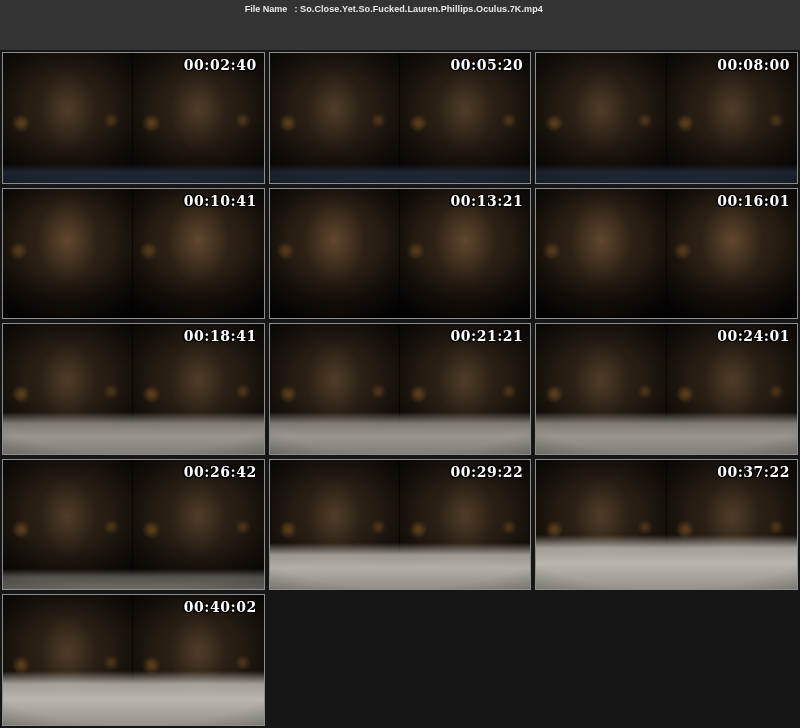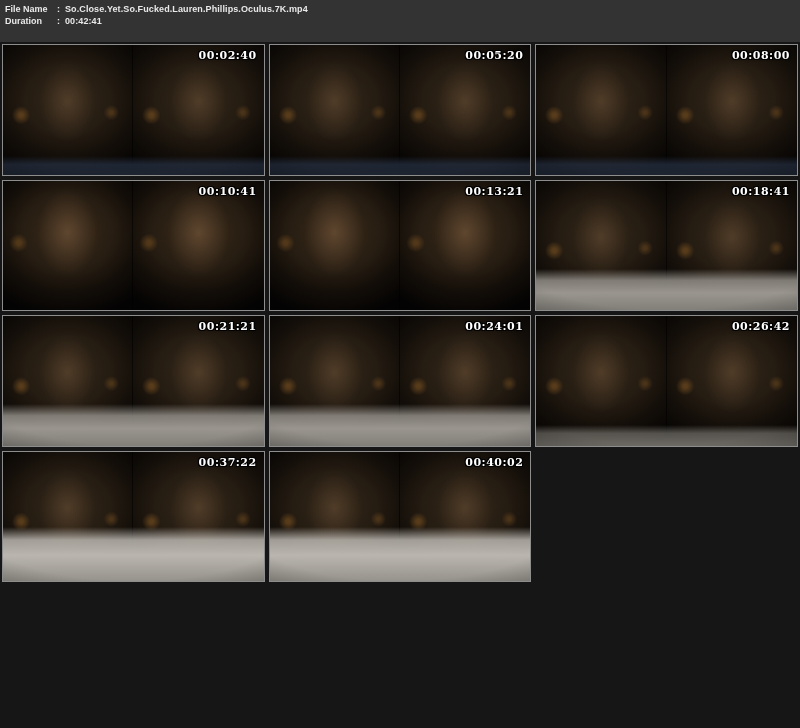--- a/index.html
+++ b/index.html
@@ -11,24 +11,25 @@
   }
   *{margin:0;padding:0;box-sizing:border-box;}
   html,body{width:800px;height:728px;overflow:hidden;}
   body{
     background:var(--page-background);
     font-family:"Liberation Sans", sans-serif;
   }
 
   
   .meta-header{
-    height:42px;
+    height:50px;
     background:var(--header-background);
     padding:4px 22px 0 5px;
     color:var(--header-text);
+    text-align:center;
   }
   .hrow{
     font-size:9px;
     font-weight:bold;
     line-height:11.5px;
     white-space:nowrap;
   }
   .hlabel{display:inline-block;width:52px;}
   .hsep{display:inline-block;width:8px;}
   .hvalue{letter-spacing:0.1px;}
@@ -92,39 +93,36 @@
   
   .vignette{
     position:absolute;inset:0;pointer-events:none;
     background:radial-gradient(ellipse 120% 100% at 50% 45%, rgba(0,0,0,0) 55%, rgba(0,0,0,0.55) 100%);
   }
 
   .timestamp{
     position:absolute;top:4px;right:7px;
     font-family:"DejaVu Serif", serif;
     font-weight:bold;
-    font-size:11px;
+    font-size:14px;
     letter-spacing:0.5px;
     color:var(--timestamp-text);
     text-shadow:
       -1px -1px 0 #000, 1px -1px 0 #000,
       -1px  1px 0 #000, 1px  1px 0 #000,
        0 0 3px #000;
   }
 </style>
 </head>
 <body>
 
 <div class="meta-header">
   <div class="hrow">
     <span class="hlabel">File Name</span><span class="hsep">:</span><span class="hvalue">So.Close.Yet.So.Fucked.Lauren.Phillips.Oculus.7K.mp4</span>
   </div>
-  <div class="hrow">
-    <span class="hlabel">Duration</span><span class="hsep">:</span><span class="hvalue">00:42:41</span>
-  </div>
 </div>
 
 <div class="grid">
 
   <div class="cell row1">
     <div class="half left"></div>
     <div class="half right"></div>
     <div class="band"></div>
     <div class="vignette"></div>
     <span class="timestamp">00:02:40</span>
@@ -149,20 +147,26 @@
     <div class="half right"></div>
     <div class="vignette"></div>
     <span class="timestamp">00:10:41</span>
   </div>
   <div class="cell row2">
     <div class="half left"></div>
     <div class="half right"></div>
     <div class="vignette"></div>
     <span class="timestamp">00:13:21</span>
   </div>
+  <div class="cell row2">
+    <div class="half left"></div>
+    <div class="half right"></div>
+    <div class="vignette"></div>
+    <span class="timestamp">00:16:01</span>
+  </div>
 
   <div class="cell row3">
     <div class="half left"></div>
     <div class="half right"></div>
     <div class="band"></div>
     <div class="vignette"></div>
     <span class="timestamp">00:18:41</span>
   </div>
   <div class="cell row3">
     <div class="half left"></div>
@@ -179,20 +183,27 @@
     <span class="timestamp">00:24:01</span>
   </div>
 
   <div class="cell row4 dim">
     <div class="half left"></div>
     <div class="half right"></div>
     <div class="band"></div>
     <div class="vignette"></div>
     <span class="timestamp">00:26:42</span>
   </div>
+  <div class="cell row4">
+    <div class="half left"></div>
+    <div class="half right"></div>
+    <div class="band"></div>
+    <div class="vignette"></div>
+    <span class="timestamp">00:29:22</span>
+  </div>
 
   <div class="cell row5">
     <div class="half left"></div>
     <div class="half right"></div>
     <div class="band"></div>
     <div class="vignette"></div>
     <span class="timestamp">00:37:22</span>
   </div>
   <div class="cell row5">
     <div class="half left"></div>

